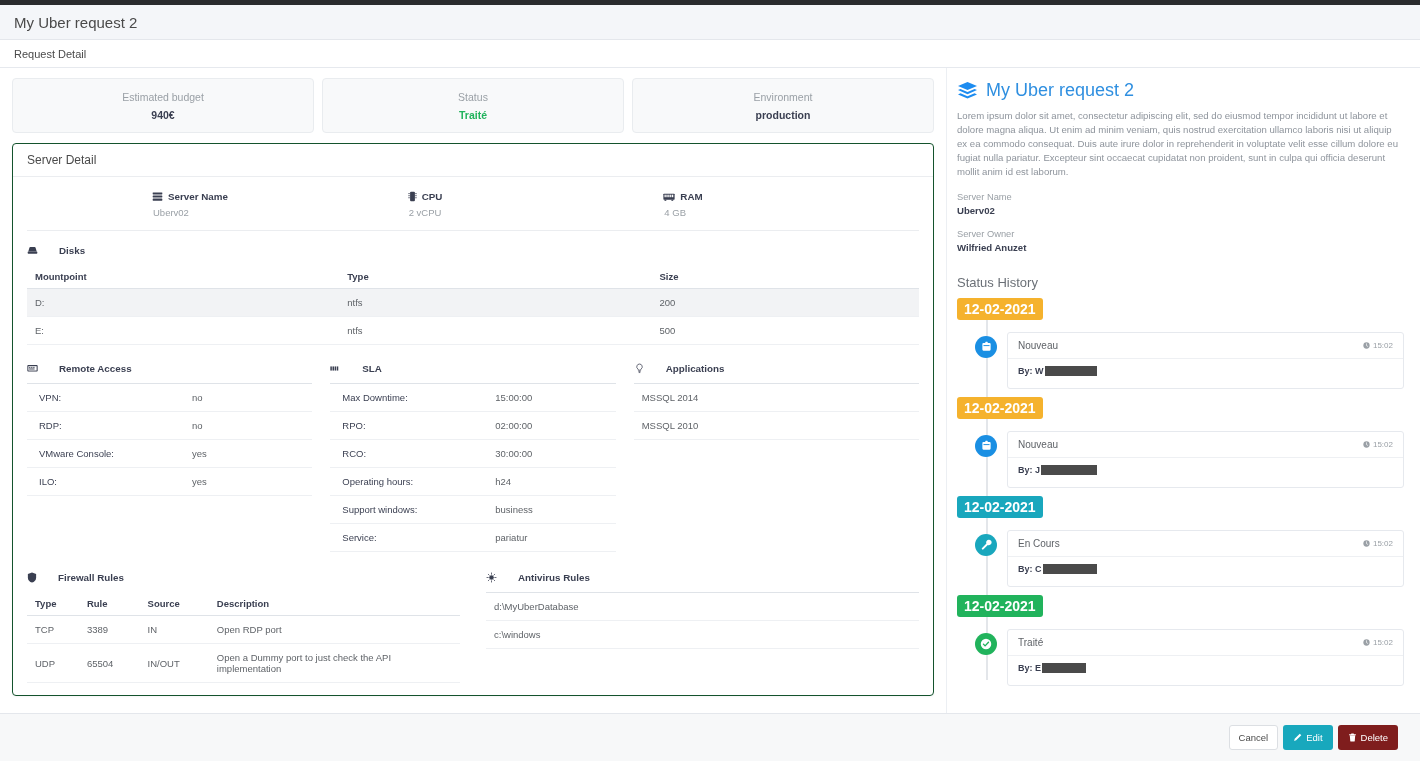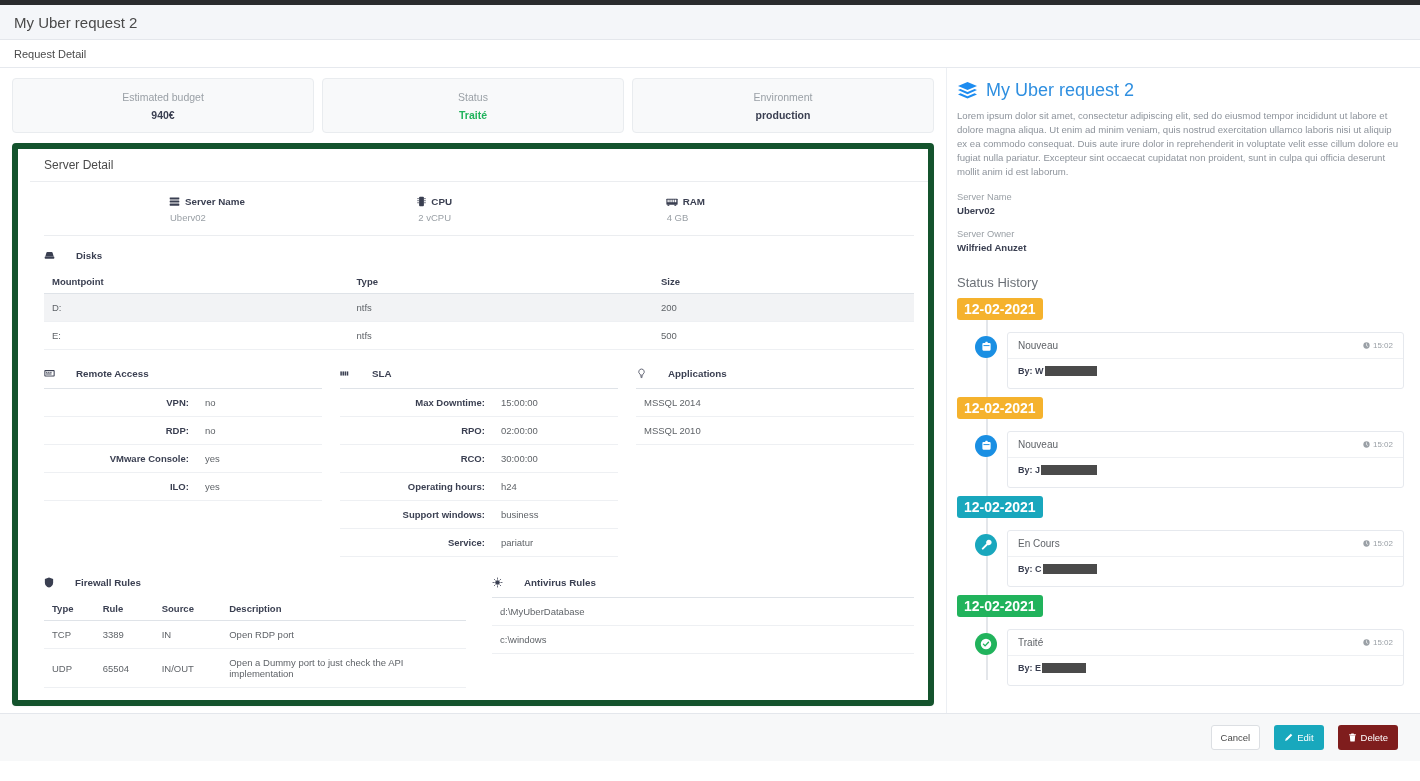--- a/index.html
+++ b/index.html
@@ -46,24 +46,23 @@
     align-items: center; justify-content: center;
     gap: 6px;
   }
   .kpi .k-label { font-size: 10.5px; color: #9aa0a6; }
   .kpi .k-value { font-size: 10.5px; font-weight: bold; color: #3a3f51; }
 
   
   .panel {
     margin-top: 10px;
     background: #fff;
-    border: 6px solid #14532d;
+    border: 1px solid #14532d;
     border-radius: 4px;
     box-shadow: 0 1px 2px rgba(0,0,0,0.04);
-    padding-left: 12px;
   }
   .panel-head {
     padding: 9px 14px;
     font-size: 12px;
     color: #4a4a4a;
     border-bottom: 1px solid #ebedf0;
   }
   .panel-body { padding: 0 14px 12px 14px; }
 
   
@@ -92,21 +91,21 @@
     font-size: 9.5px; color: #5f6368;
     padding: 8px 8px; border-bottom: 1px solid #eef0f3;
   }
   table.tbl tr.striped td { background: #f2f3f5; }
 
   
   .cols3 { display: flex; gap: 18px; }
   .col3 { flex: 1; }
   .kv { width: 100%; border-collapse: collapse; }
   .kv td { font-size: 9.5px; padding: 8px 8px; border-bottom: 1px solid #eef0f3; }
-  .kv td.k { font-weight: bold; color: #3a3f51; padding-left: 12px; text-align: right; }
+  .kv td.k { font-weight: normal; color: #3a3f51; padding-left: 12px; }
   .kv td.v { color: #5f6368; text-align: left; width: 45%; }
   .kv tr:first-child td { border-top: 1px solid #dfe3e8; }
   .plainlist { width: 100%; border-collapse: collapse; }
   .plainlist td { font-size: 9.5px; color: #5f6368; padding: 8px 8px; border-bottom: 1px solid #eef0f3; }
   .plainlist tr:first-child td { border-top: 1px solid #dfe3e8; }
 
   .cols2 { display: flex; gap: 26px; }
   .col2 { flex: 1; }
 
   
@@ -152,21 +151,21 @@
     display: inline-block; height: 10px; background: #4a4a4a;
     vertical-align: middle; margin-left: 1px;
   }
 
   
   .footer {
     height: 48px;
     background: #f7f8f9;
     border-top: 1px solid #e4e7ec;
     display: flex; align-items: center; justify-content: flex-end;
-    padding-right: 22px; gap: 14px;
+    padding-right: 22px; gap: 5px;
   }
   .btn {
     font-size: 9.5px; border-radius: 3px; padding: 6px 9px;
     display: inline-flex; align-items: center; gap: 4px;
     cursor: pointer; border: 1px solid transparent;
   }
   .btn-cancel { background: #fff; color: #4a4a4a; border-color: #dcdfe3; }
   .btn-edit { background: #18a8bd; color: #fff; }
   .btn-delete { background: #7f1d1d; color: #fff; }
   svg { display: block; }

